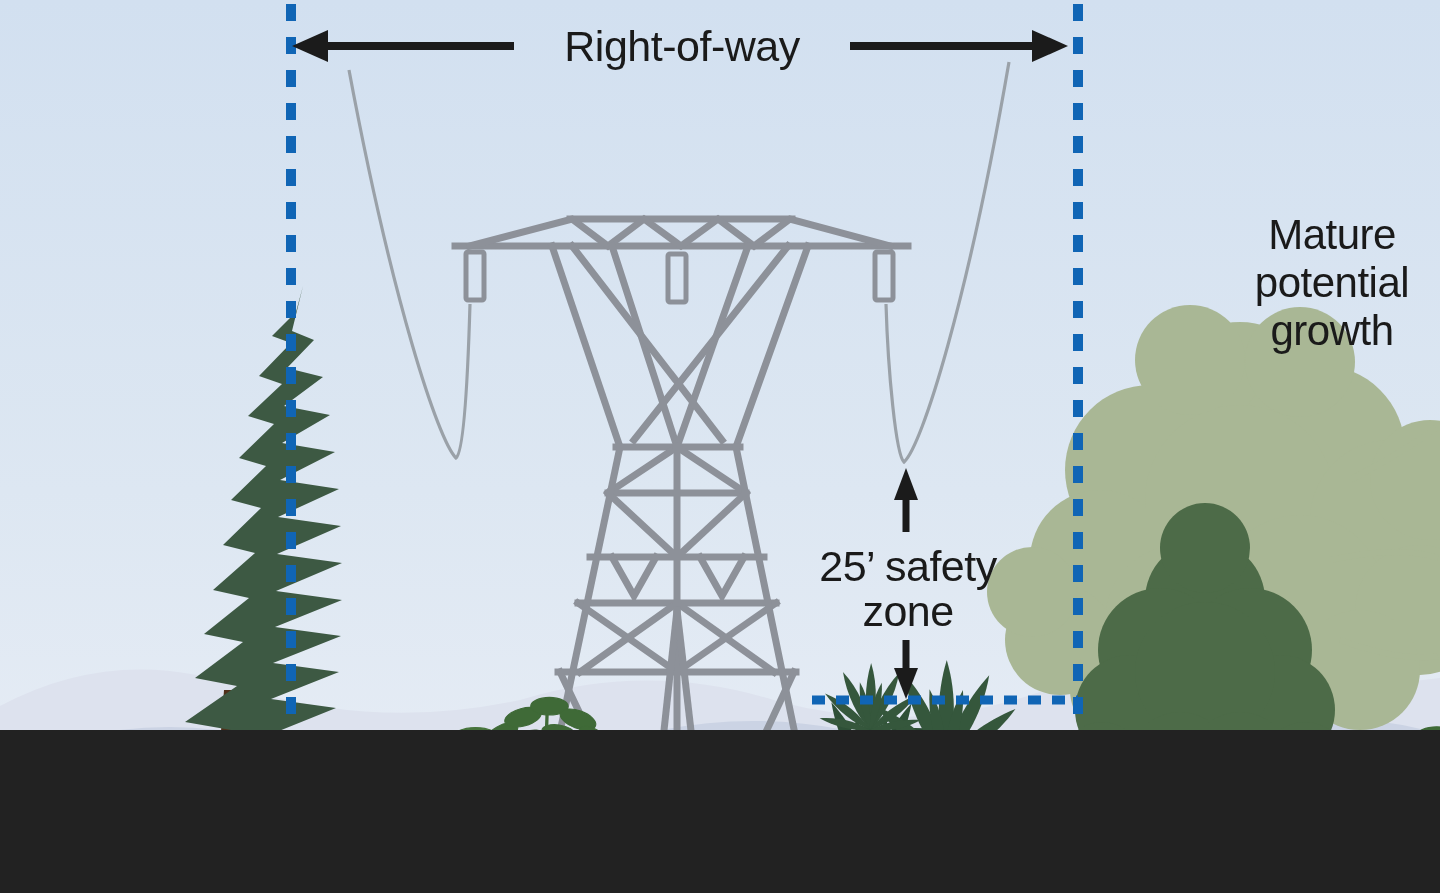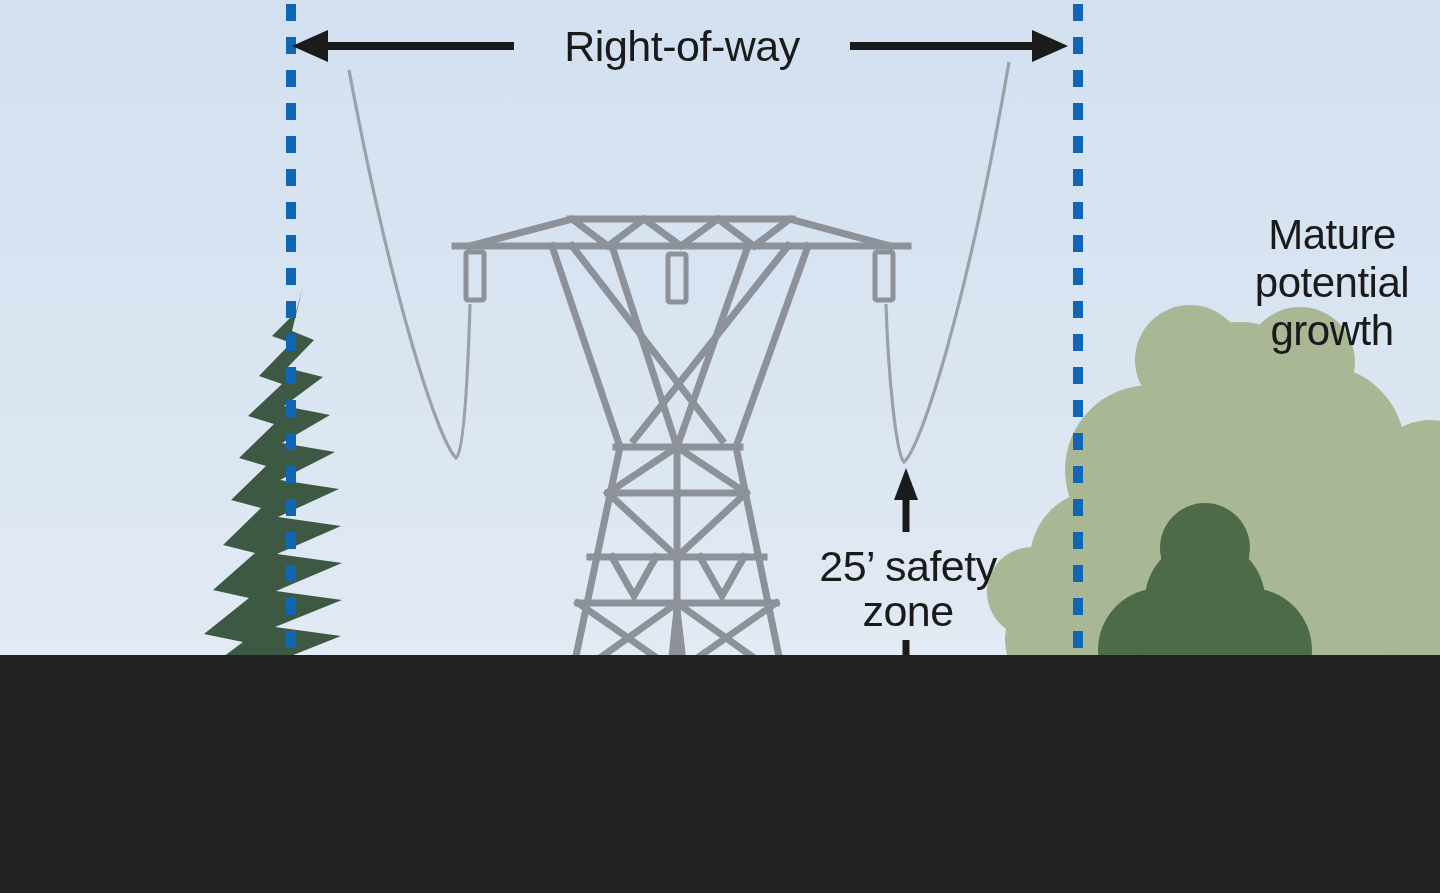--- a/index.html
+++ b/index.html
@@ -1,16 +1,16 @@
 <!DOCTYPE html>
 <html><head>
 <meta charset="utf-8">
 <style>
   html,body{margin:0;padding:0;background:#222;}
-  #stage{position:relative;width:1440px;height:655px;overflow:hidden;font-family:"Liberation Sans",sans-serif;}
+  #stage{position:relative;width:1440px;height:730px;overflow:hidden;font-family:"Liberation Sans",sans-serif;}
   svg{display:block;}
   text{font-family:"Liberation Sans","DejaVu Sans",sans-serif;fill:#1a1a1a;}
   .lbl-big{font-size:43px;letter-spacing:-0.5px;}
   .lbl-mid{font-size:42px;letter-spacing:-0.5px;}
 </style>
 </head>
 <body>
 
 <div id="stage">
 <svg width="1440" height="893" viewBox="0 0 1440 893">

